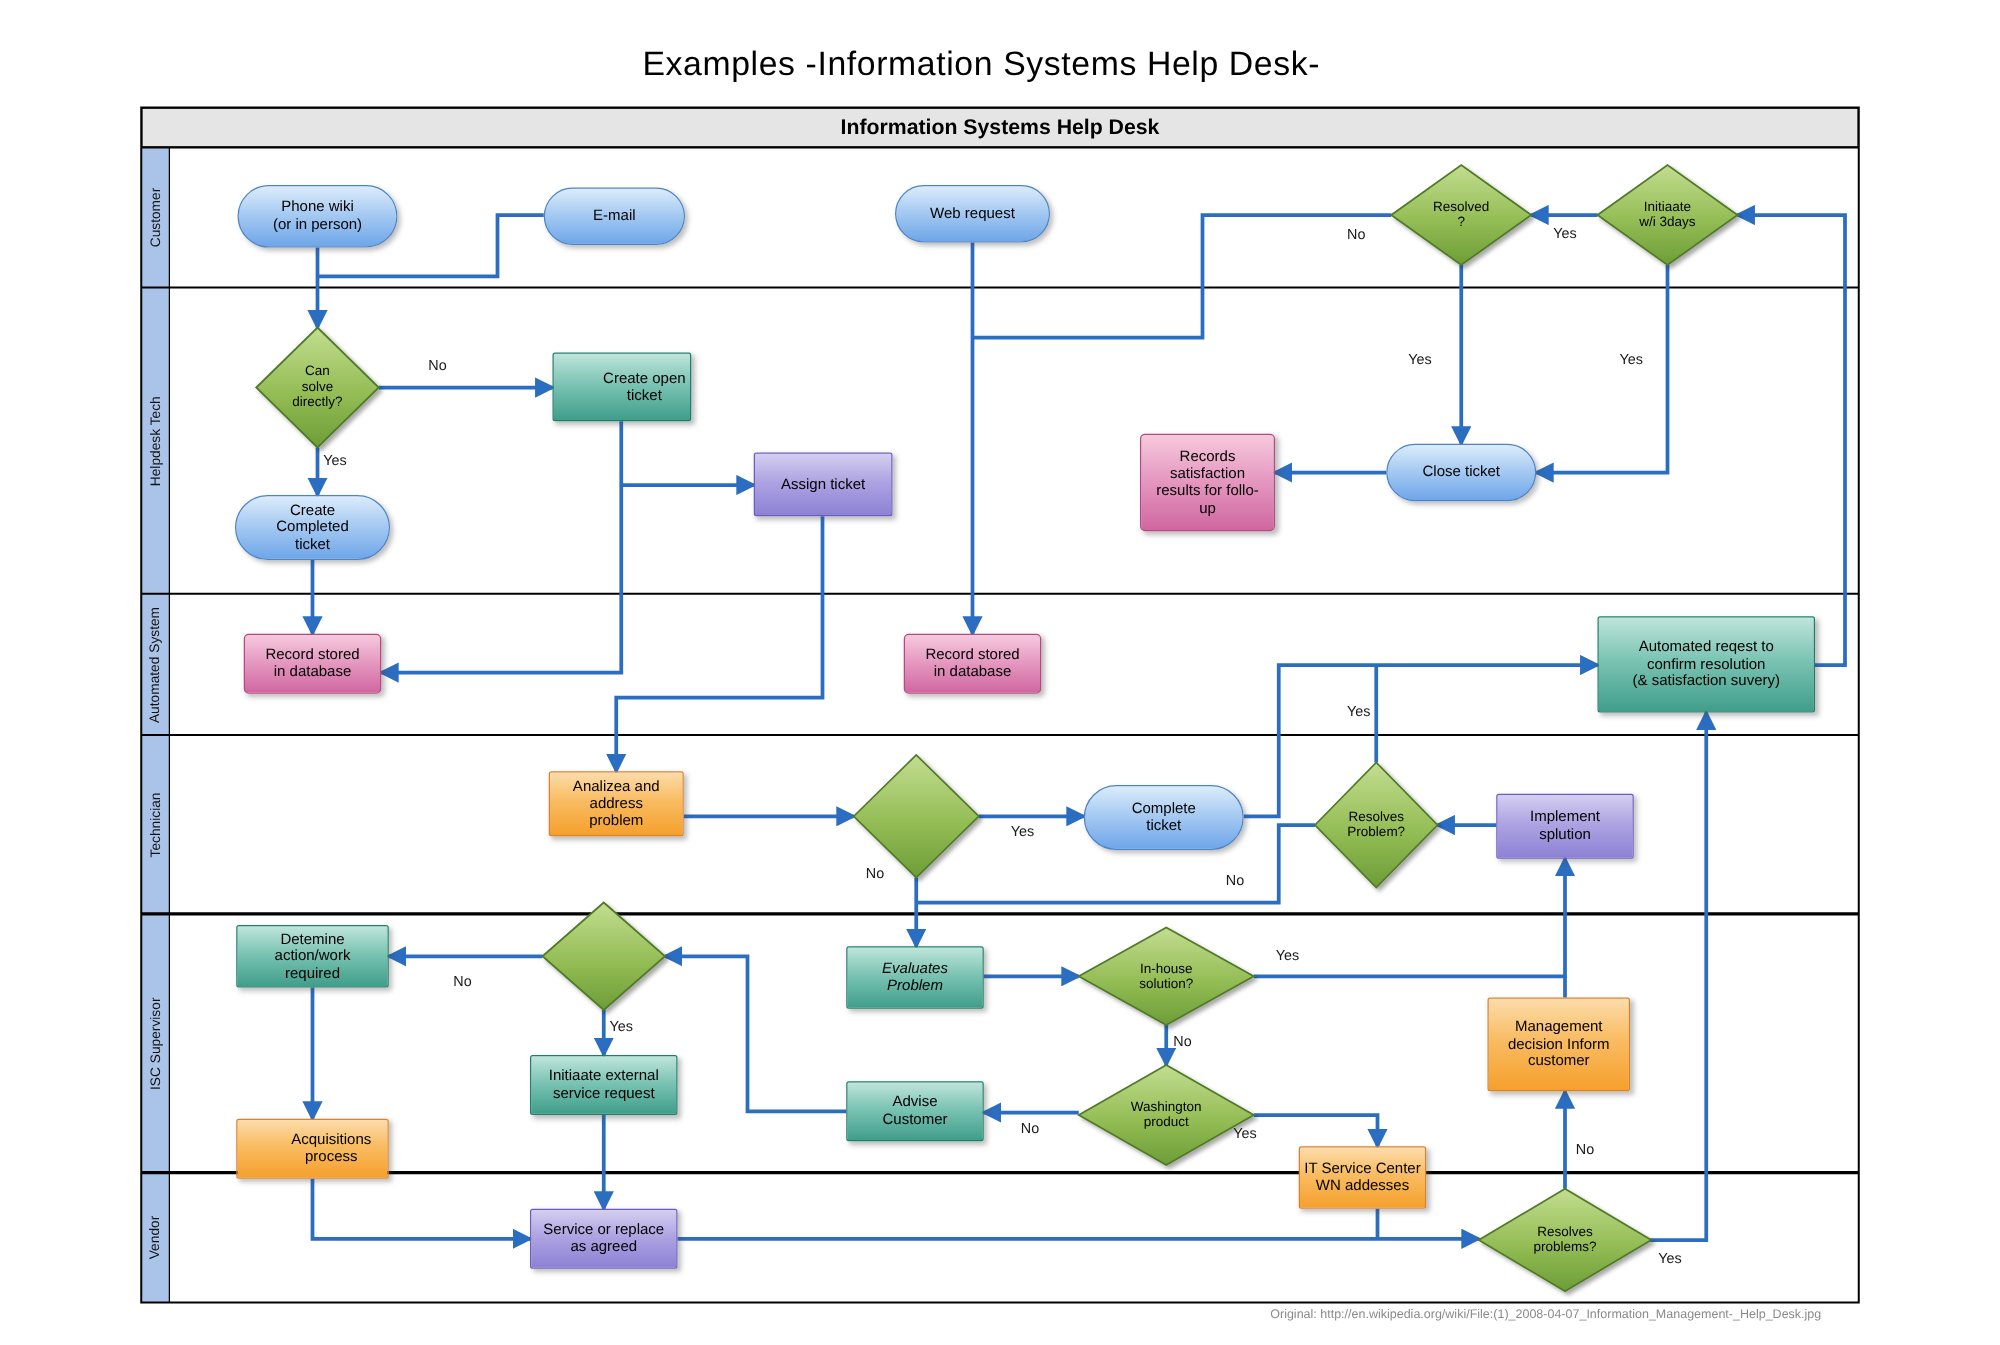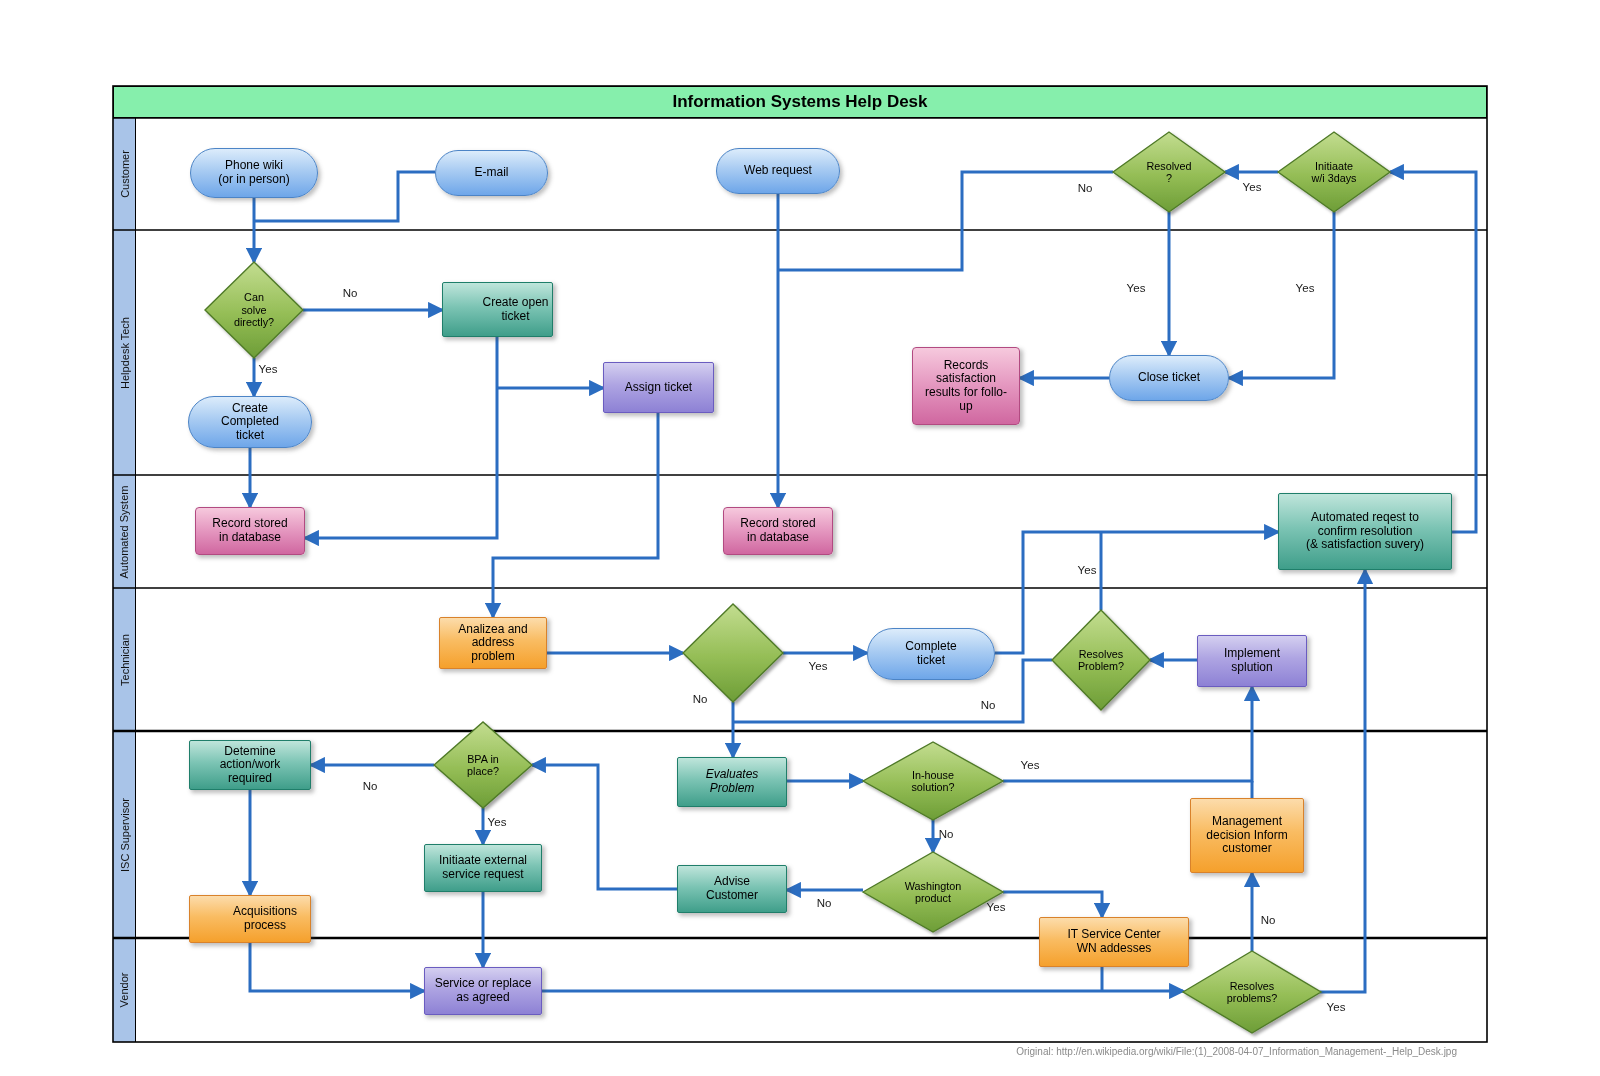--- a/index.html
+++ b/index.html
@@ -1,21 +1,21 @@
 <!DOCTYPE html>
 <html><head>
 <meta charset="utf-8">
 <style>
   html,body{margin:0;padding:0;background:#fff;}
   #canvas{position:relative;width:1600px;height:1076px;background:#fff;
           font-family:"Liberation Sans","DejaVu Sans",sans-serif;color:#000;overflow:hidden;}
   .title{position:absolute;left:0;top:36px;width:1570px;text-align:center;
          font-size:27px;letter-spacing:.5px;}
   .hdr{position:absolute;left:113px;top:86px;width:1374px;height:32px;box-sizing:border-box;
-       border:1.6px solid #000;background:#86efac;display:flex;align-items:center;justify-content:center;
+       border:1.6px solid #000;background:#e5e5e5;display:flex;align-items:center;justify-content:center;
        font-size:17px;font-weight:600;}
   .lanecol{position:absolute;left:113px;top:118px;width:23px;height:924px;box-sizing:border-box;
            background:#a9c4e8;border-right:1.4px solid #000;}
   .lane-label{position:absolute;left:113px;width:23px;display:flex;align-items:center;justify-content:center;}
   .lane-label span{transform:rotate(-90deg);white-space:nowrap;font-size:11px;color:#111;}
   svg.layer{position:absolute;left:0;top:0;}
   .nd{position:absolute;box-sizing:border-box;display:flex;align-items:center;justify-content:center;
       text-align:center;font-size:12px;line-height:1.13;white-space:pre-line;
       border:1.4px solid #000;box-shadow:2.5px 2.5px 4px rgba(70,70,70,.35);}
   .nd.rect{border-radius:2px;}
@@ -28,20 +28,21 @@
   .nd.c-orange{background:linear-gradient(180deg,#fcdcab 0%,#f9bc62 45%,#f5a02c 100%);border-color:#d9822b;}
   .dlab{position:absolute;display:flex;align-items:center;justify-content:center;text-align:center;
         font-size:10.8px;line-height:1.15;white-space:pre-line;pointer-events:none;}
   .elab{position:absolute;transform:translate(-50%,-50%);font-size:11.5px;color:#1a1a1a;white-space:nowrap;}
   .footer{position:absolute;top:1046px;right:143px;font-size:10px;color:#8a8a8a;}
 </style>
 </head>
 <body>
 
 <div id="canvas">
+  <div class="title">Examples -Information Systems Help Desk-</div>
   <div class="hdr">Information Systems Help Desk</div>
   <div class="lanecol"></div>
   <div class="footer">Original: http://en.wikipedia.org/wiki/File:(1)_2008-04-07_Information_Management-_Help_Desk.jpg</div>
 <svg class="layer" width="1600" height="1076">
       <defs>
         <marker id="arr" viewBox="0 0 10 10" refX="8.6" refY="5" markerWidth="5.4" markerHeight="5.4" orient="auto-start-reverse">
           <path d="M0,0 L10,5 L0,10 z" fill="#2b6dc1"></path>
         </marker>
         <linearGradient id="gGreen" x1="0" y1="0" x2="0" y2="1">
           <stop offset="0" stop-color="#c3dd90"></stop>
@@ -163,33 +164,31 @@
     <div class="nd round c-pink" style="left: 723px; top: 507px; width: 110px; height: 48px;">Record stored
 in database</div>
     <div class="nd rect c-orange" style="left: 439px; top: 617px; width: 108px; height: 52px;">Analizea and
 address
 problem</div>
     <div class="nd rect c-orange" style="left: 189px; top: 895px; width: 122px; height: 48px; padding-left: 30px;">Acquisitions
 process</div>
     <div class="nd rect c-orange" style="left: 1190px; top: 798px; width: 114px; height: 75px;">Management
 decision Inform
 customer</div>
-    <div class="nd rect c-orange" style="left: 1039px; top: 917px; width: 150px; height: 50px;">IT Service Center
+    <div class="nd rect c-orange" style="left: 1039px; top: 917px; width: 102px; height: 50px;">IT Service Center
 WN addesses</div>
     <div class="dlab" style="left: 1113px; top: 132px; width: 112px; height: 80px;">Resolved
 ?</div>
     <div class="dlab" style="left: 1278px; top: 132px; width: 112px; height: 80px;">Initiaate
 w/i 3days</div>
     <div class="dlab" style="left: 205px; top: 262px; width: 98px; height: 96px;">Can
 solve
 directly?</div>
     <div class="dlab" style="left: 1052px; top: 610px; width: 98px; height: 100px;">Resolves
 Problem?</div>
-    <div class="dlab" style="left: 434px; top: 722px; width: 98px; height: 86px;">BPA in
-place?</div>
     <div class="dlab" style="left: 863px; top: 742px; width: 140px; height: 78px;">In-house
 solution?</div>
     <div class="dlab" style="left: 863px; top: 852px; width: 140px; height: 80px;">Washington
 product</div>
     <div class="dlab" style="left: 1183px; top: 951px; width: 138px; height: 82px;">Resolves
 problems?</div>
     <div class="elab" style="left: 350px; top: 293px;">No</div>
     <div class="elab" style="left: 268px; top: 369px;">Yes</div>
     <div class="elab" style="left: 1085px; top: 188px;">No</div>
     <div class="elab" style="left: 1252px; top: 187px;">Yes</div>

